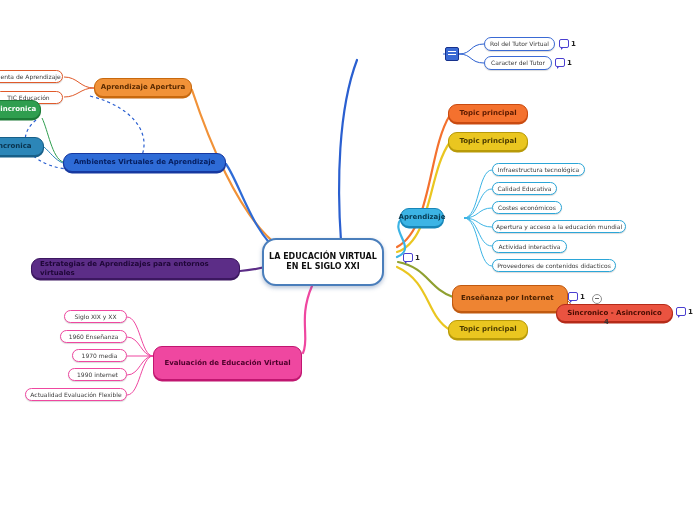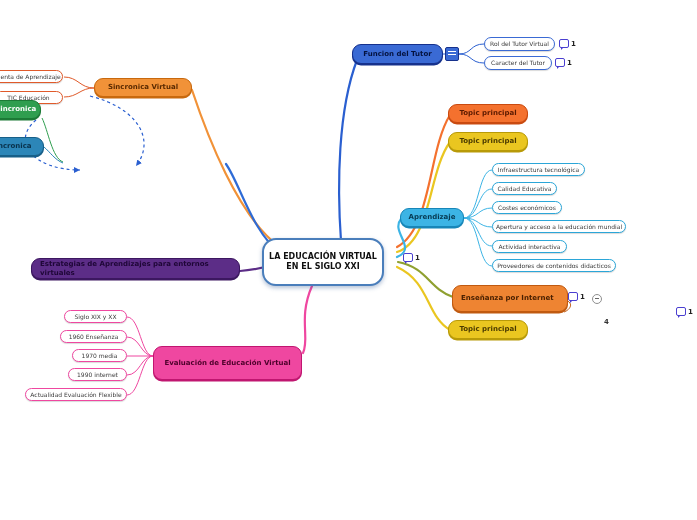--- a/index.html
+++ b/index.html
@@ -99,64 +99,65 @@
       <path d="M36,120 C10,142 34,170 80,170" marker-end="url(#arr)"></path>
     </g>
   </svg>
 
   <div class="node central" style="left:262px;top:238px;width:122px;height:48px">LA EDUCACIÓN VIRTUAL EN EL SIGLO XXI</div>
   <div class="badge" style="left:403px;top:253px">
     <span class="bubble"></span>
     <span>1</span>
   </div>
 
-  <div class="node topic th-navyblue" style="left:352px;top:44px;width:91px;height:20px">Funcion del Tutor</div>
   <span class="note" style="left:445px;top:47px"></span>
   <div class="node leaf lb-blue" style="left:484px;top:37px;width:71px;height:14px">Rol del Tutor Virtual</div>
   <div class="badge" style="left:559px;top:39px">
     <span class="bubble"></span>
     <span>1</span>
   </div>
   <div class="node leaf lb-blue" style="left:484px;top:56px;width:68px;height:14px">Caracter del Tutor</div>
   <div class="badge" style="left:555px;top:58px">
     <span class="bubble"></span>
     <span>1</span>
   </div>
 
   <div class="node topic th-orangered" style="left:448px;top:104px;width:80px;height:19px">Topic principal</div>
   <div class="node topic th-yellow" style="left:448px;top:132px;width:80px;height:19px">Topic principal</div>
 
-  <div class="node topic th-cyan" style="left:400px;top:208px;width:64px;height:19px">Aprendizaje</div>
+  <div class="node topic th-cyan" style="left:400px;top:208px;width:44px;height:19px">Aprendizaje</div>
   <div class="node leaf lb-cyan" style="left:492px;top:163px;width:93px;height:13px">Infraestructura tecnológica</div>
   <div class="node leaf lb-cyan" style="left:492px;top:182px;width:65px;height:13px">Calidad Educativa</div>
   <div class="node leaf lb-cyan" style="left:492px;top:201px;width:70px;height:13px">Costes económicos</div>
   <div class="node leaf lb-cyan" style="left:492px;top:220px;width:134px;height:13px">Apertura y acceso a la educación mundial</div>
   <div class="node leaf lb-cyan" style="left:492px;top:240px;width:75px;height:13px">Actividad interactiva</div>
   <div class="node leaf lb-cyan" style="left:492px;top:259px;width:124px;height:13px">Proveedores de contenidos didacticos</div>
 
   <div class="node topic th-deeporange al" style="left:452px;top:285px;width:116px;height:27px">Enseñanza por Internet</div>
   <div class="badge" style="left:568px;top:292px">
     <span class="bubble"></span>
     <span>1</span>
   </div>
   <span class="ctoggle" style="left:592px;top:294px"></span>
+  <div class="node topic th-coral" style="left:556px;top:304px;width:117px;height:18px">Sincronico - Asincronico</div>
   <div class="badge" style="left:676px;top:307px">
     <span class="bubble"></span>
     <span>1</span>
   </div>
   <span class="count" style="left:604px;top:318px">4</span>
 
   <div class="node topic th-yellow" style="left:448px;top:320px;width:80px;height:19px">Topic principal</div>
 
-  <div class="node topic th-orange" style="left:94px;top:78px;width:98px;height:19px">Sincronica Virtual</div>
+  <div class="node topic th-orange" style="left:94px;top:78px;width:98px;height:19px">Aprendizaje Apertura</div>
   <div class="node leaf lb-red" style="left:-26px;top:70px;width:89px;height:13px">Herramienta de Aprendizaje</div>
   <div class="node leaf lb-red" style="left:-6px;top:91px;width:69px;height:13px">TIC Educación</div>
   <div class="node topic th-green" style="left:-14px;top:100px;width:55px;height:19px">Asincronica</div>
   <div class="node topic th-teal" style="left:-22px;top:137px;width:66px;height:19px">Sincronica</div>
 
+  <div class="node topic th-blue" style="left:63px;top:153px;width:163px;height:19px">Ambientes Virtuales de Aprendizaje</div>
 
   <div class="node topic th-purple al" style="left:31px;top:258px;width:209px;height:21px">Estrategias de Aprendizajes para entornos virtuales</div>
 
   <div class="node topic th-pink" style="left:153px;top:346px;width:149px;height:34px">Evaluación  de Educación Virtual</div>
   <div class="node leaf lb-pink" style="left:64px;top:310px;width:63px;height:13px">Siglo XIX y XX</div>
   <div class="node leaf lb-pink" style="left:60px;top:330px;width:67px;height:13px">1960 Enseñanza</div>
   <div class="node leaf lb-pink" style="left:72px;top:349px;width:55px;height:13px">1970 media</div>
   <div class="node leaf lb-pink" style="left:68px;top:368px;width:59px;height:13px">1990 internet</div>
   <div class="node leaf lb-pink" style="left:25px;top:388px;width:102px;height:13px">Actualidad Evaluación  Flexible</div>
 

